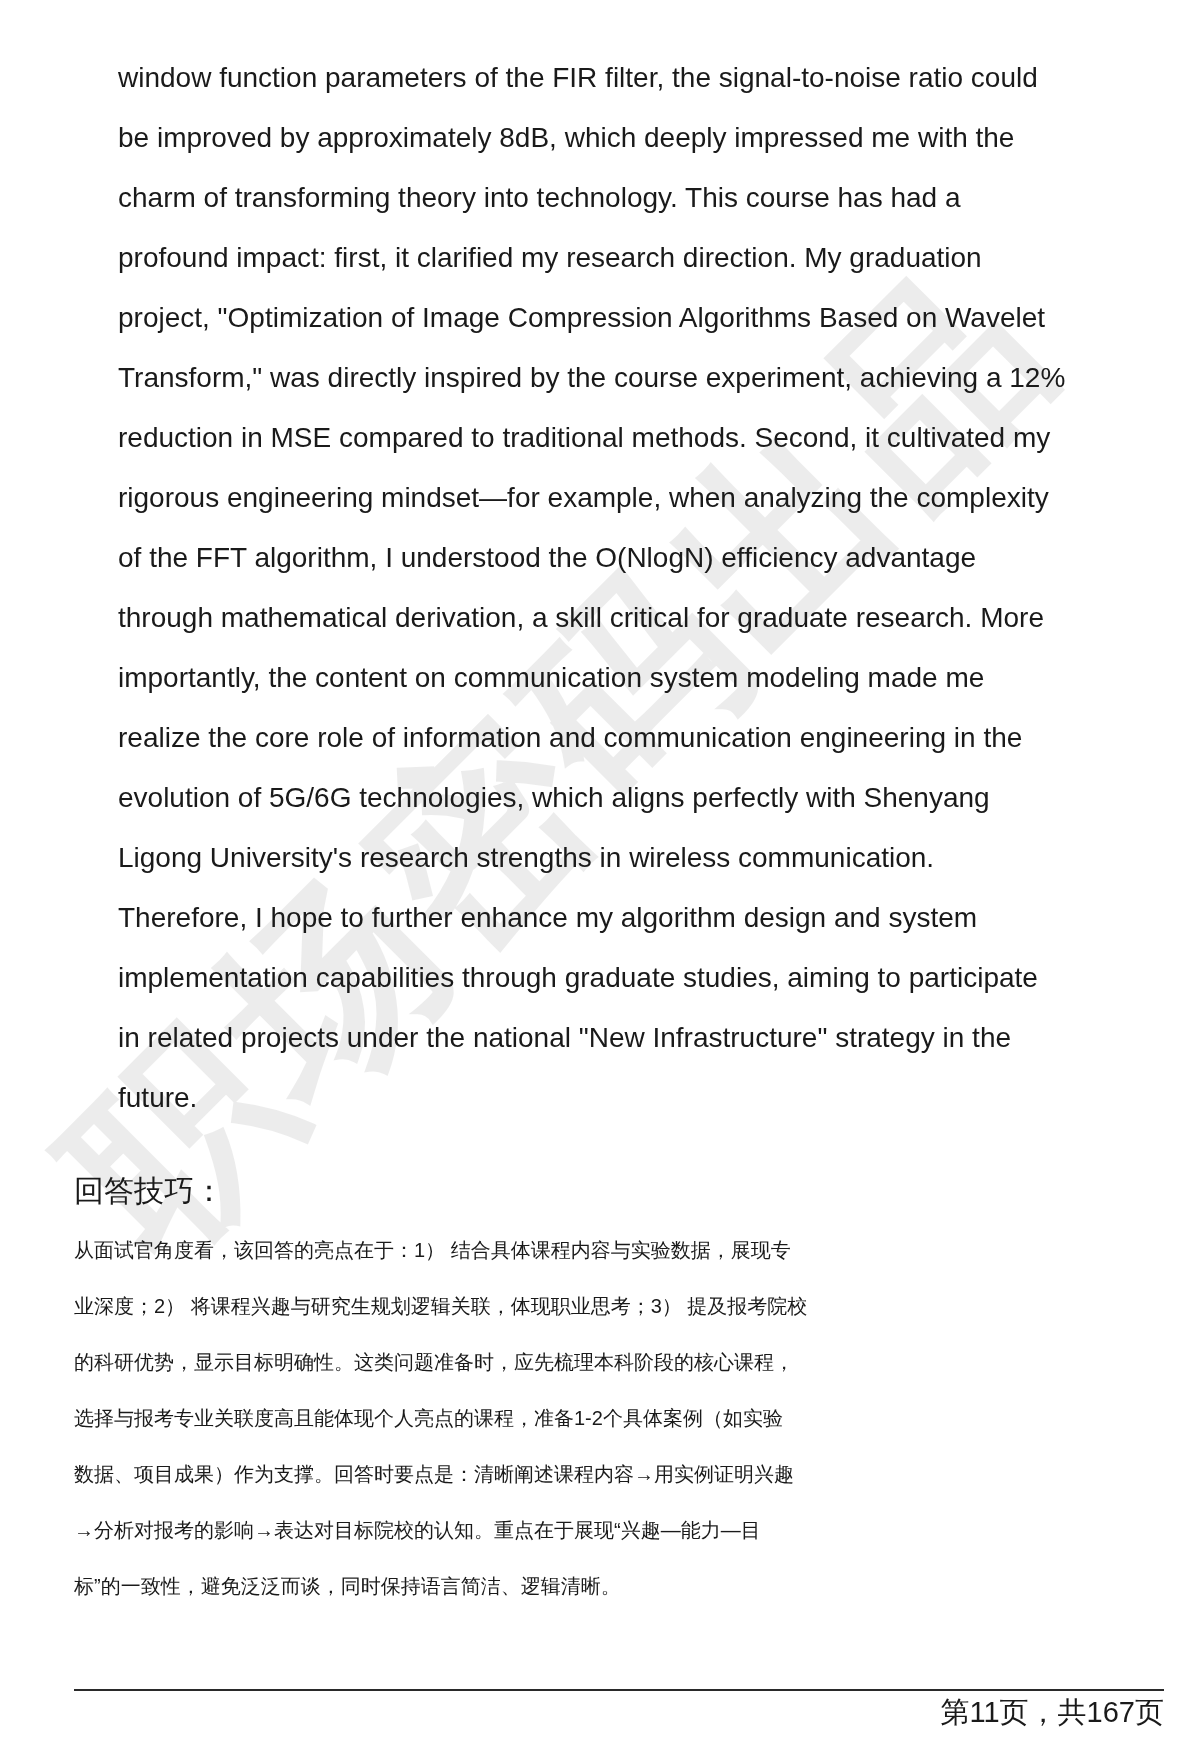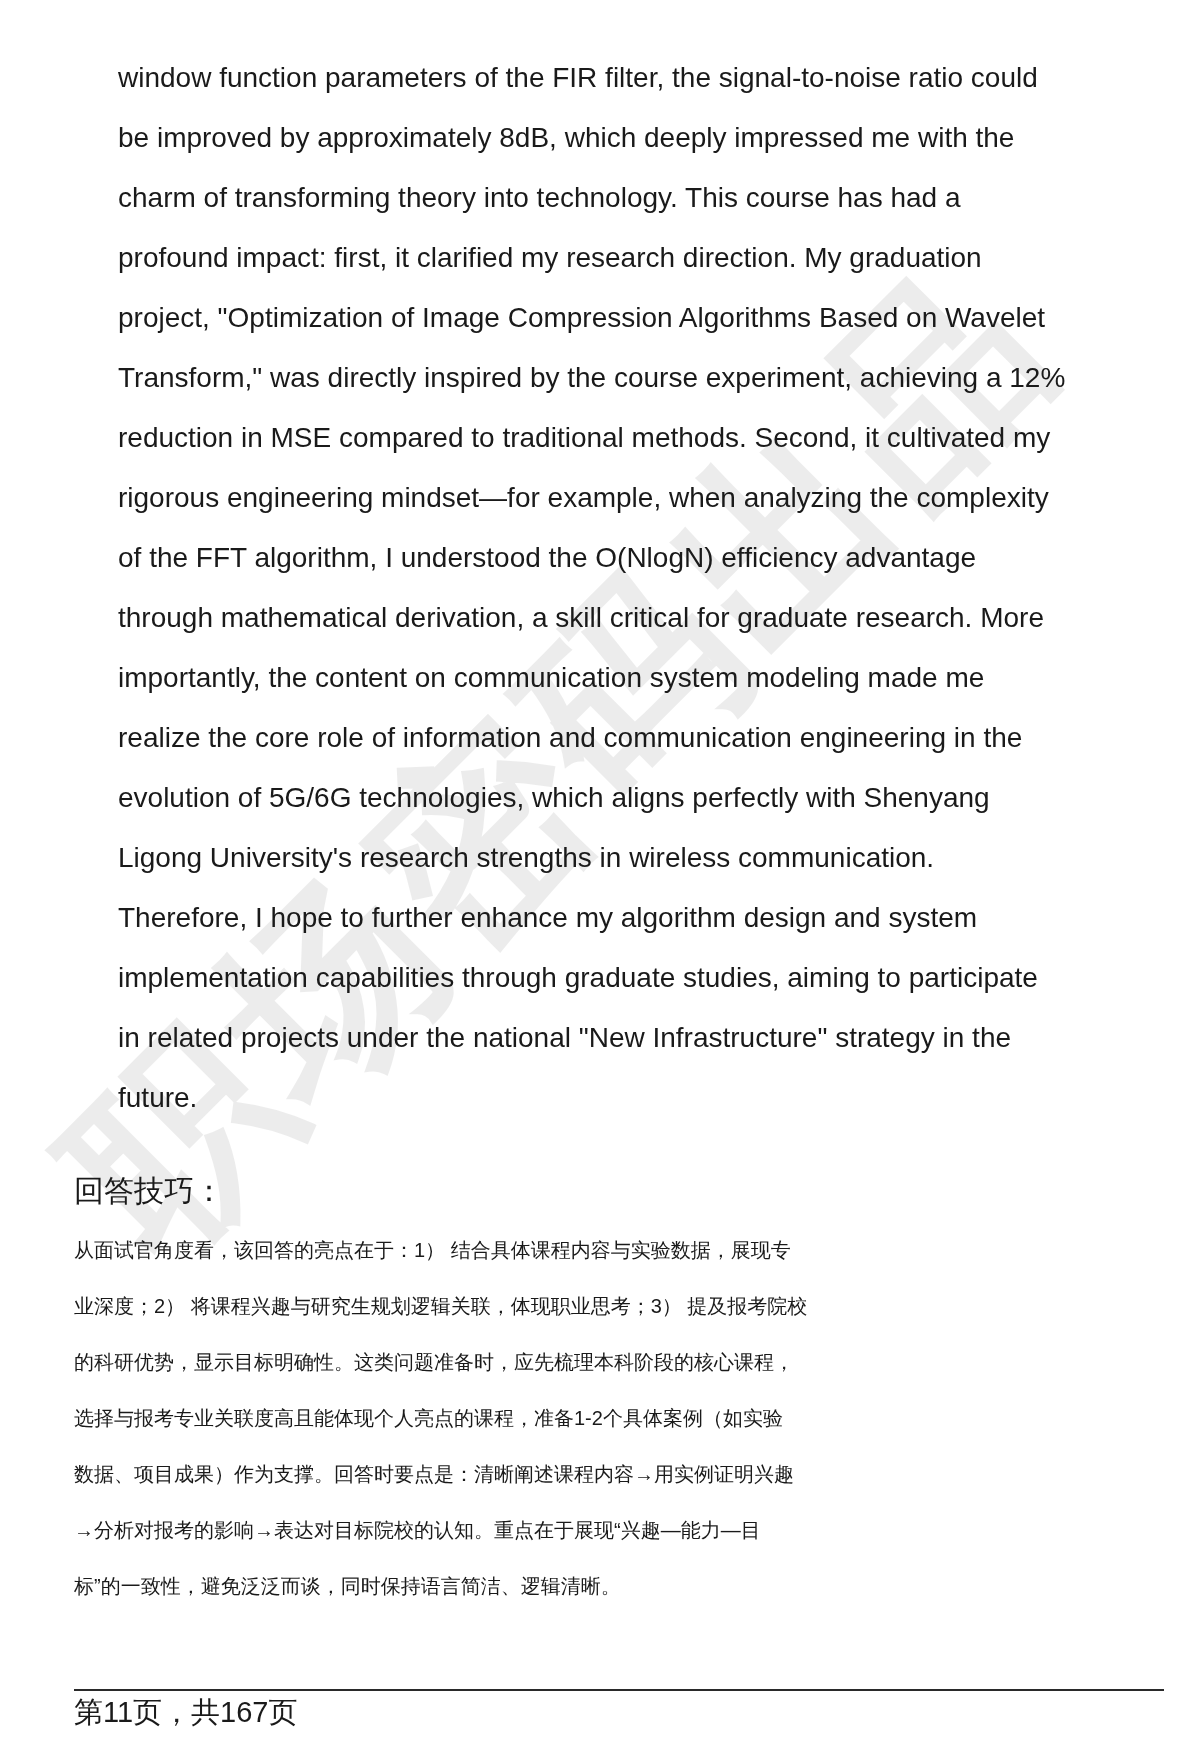--- a/index.html
+++ b/index.html
@@ -68,21 +68,21 @@
     border: none;
     border-top: 2px solid #2a2a2a;
     margin: 0;
     z-index: 1;
   }
   .page-number {
     position: absolute;
     left: 74px;
     top: 1694px;
     width: 1090px;
-    text-align: left;
+    text-align: right;
     font-size: 29px;
     line-height: 36px;
     white-space: pre;
     z-index: 1;
   }
 </style>
 </head>
 <body>
 
 <div class="page">

